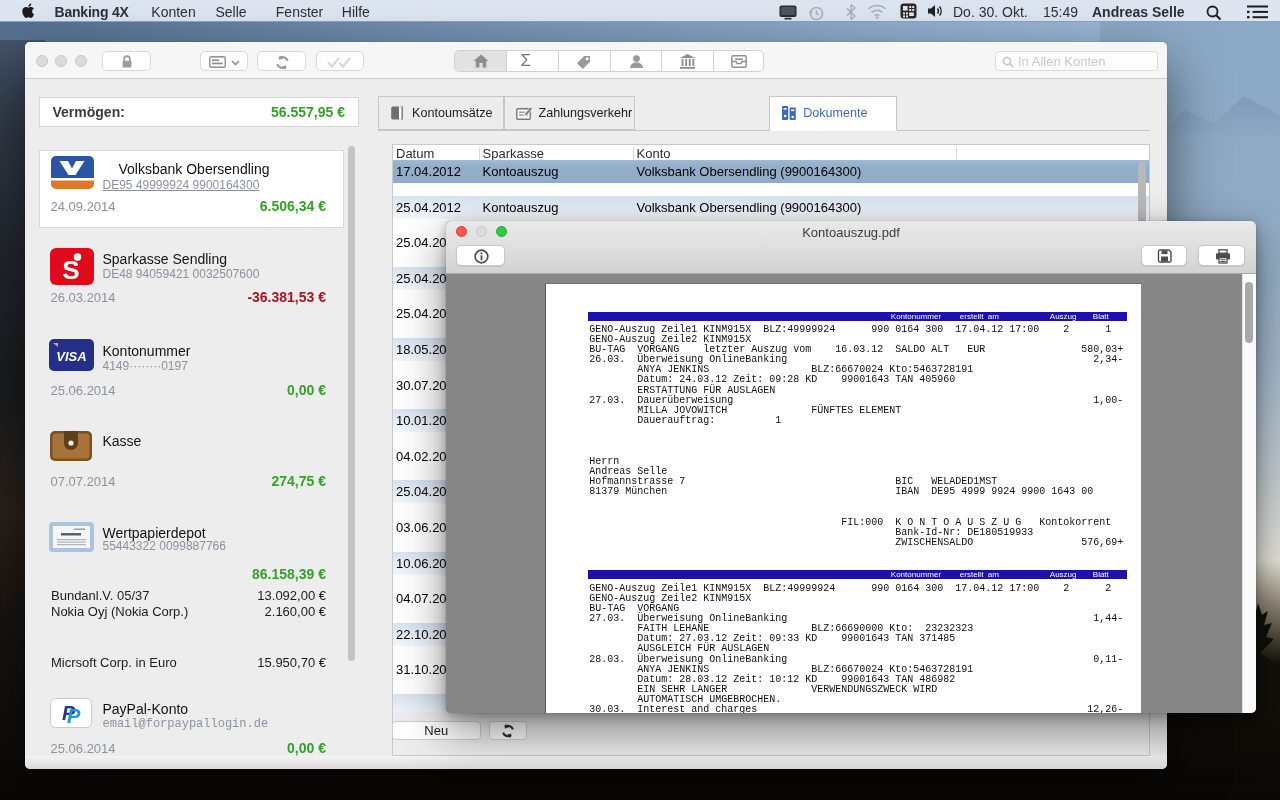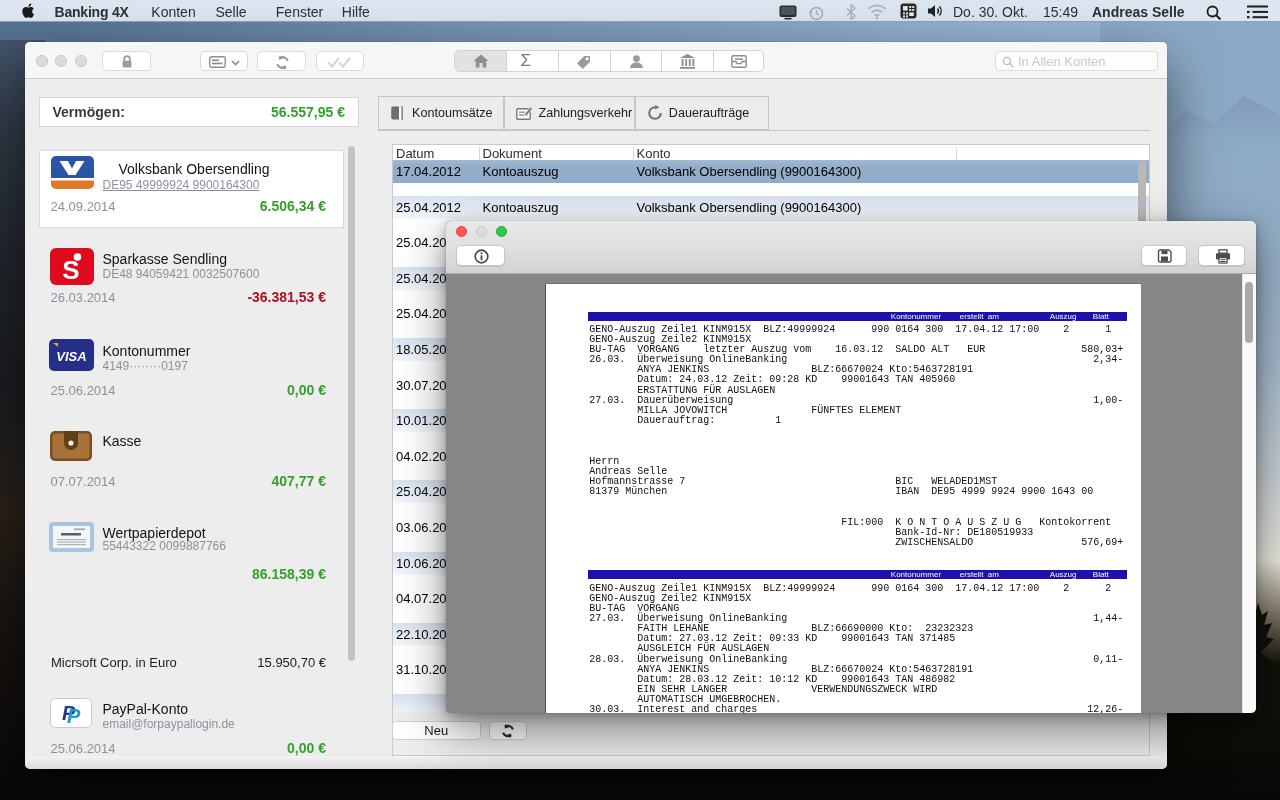--- a/index.html
+++ b/index.html
@@ -288,44 +288,46 @@
   <div class="amt green" style="left:150px; top:339.5px; width:151px;">0,00 €</div>
 
   <svg class="abs" style="left:25px; top:388.5px;" width="42" height="30" viewBox="0 0 42 30">
     <rect x="0" y="0" width="42" height="30" rx="5" fill="#7a5220"></rect>
     <rect x="2.5" y="2.5" width="37" height="25" rx="3.5" fill="#a8733a"></rect>
     <path d="M14 0 L28 0 L28 12 A 7 7 0 0 1 14 12 Z" fill="#5f3f17"></path>
     <circle cx="21" cy="12" r="2.6" fill="#efefef"></circle>
   </svg>
   <div class="acct-title" style="left:77.5px; top:391px;">Kasse</div>
   <div class="acct-date" style="left:25.5px; top:431.5px;">07.07.2014</div>
-  <div class="amt green" style="left:150px; top:430.5px; width:151px;">407,77 €</div>
+  <div class="amt green" style="left:150px; top:430.5px; width:151px;">274,75 €</div>
 
   <svg class="abs" style="left:24px; top:480px;" width="45" height="30" viewBox="0 0 45 30">
     <rect x="0" y="0" width="45" height="30" rx="4" fill="#a9c4e0"></rect>
     <rect x="4" y="4" width="37" height="22" fill="#f4f6f8"></rect>
     <rect x="25" y="6.5" width="11" height="1.5" fill="#9aa0a8"></rect>
     <rect x="12" y="11" width="20" height="2.5" fill="#5a6068"></rect>
     <rect x="8" y="17" width="29" height="1.2" fill="#b0b4ba"></rect>
     <rect x="8" y="19.5" width="29" height="1.2" fill="#b0b4ba"></rect>
     <rect x="8" y="22" width="29" height="1.2" fill="#b0b4ba"></rect>
   </svg>
   <div class="acct-title" style="left:77.5px; top:483px;">Wertpapierdepot</div>
   <div class="acct-sub" style="left:77.5px; top:496.5px;">55443322 0099887766</div>
 
   <div class="amt green" style="left:150px; top:523.5px; width:151px;">86.158,39 €</div>
+  <div class="stock" style="top:545.5px;">Bundanl.V. 05/37<b>13.092,00 €</b></div>
+  <div class="stock" style="top:562.3px;">Nokia Oyj (Nokia Corp.)<b>2.160,00 €</b></div>
   <div class="stock" style="top:612.7px;">Micrsoft Corp. in Euro<b>15.950,70 €</b></div>
 
   <svg class="abs" style="left:25px; top:656px;" width="42" height="30" viewBox="0 0 42 30">
     <rect x="0.5" y="0.5" width="41" height="29" rx="5" fill="#fff" stroke="#c9c9c9"></rect>
     <text x="12" y="22" font-family="Liberation Sans" font-weight="bold" font-style="italic" font-size="20" fill="#253b80">P</text>
     <text x="17" y="25" font-family="Liberation Sans" font-weight="bold" font-style="italic" font-size="20" fill="#179bd7">P</text>
   </svg>
   <div class="acct-title" style="left:77.5px; top:658.5px;">PayPal-Konto</div>
-  <div class="acct-sub" style="left:77.5px; top:675px;">email@forpaypallogin.de</div>
+  <div class="acct-sub" style="left:77.5px; top:675px;font-family:Liberation Mono, monospace;">email@forpaypallogin.de</div>
   <div class="acct-date" style="left:25.5px; top:698.5px;">25.06.2014</div>
   <div class="amt green" style="left:150px; top:697.5px; width:151px;">0,00 €</div>
 
   <div class="abs" style="left:353px; top:87.5px; width:772px; height:1px; background:#c6c6c6;"></div>
   <div class="tab" style="left:353px; width:125.5px;">
     <svg class="abs" style="left:11px; top:8px;" width="16" height="16" viewBox="0 0 16 16">
       <path d="M3 1.5 L13 1.5 L13 14.5 L3 14.5 A 1.8 1.8 0 0 1 1.2 12.7 L1.2 3.3 A 1.8 1.8 0 0 1 3 1.5 Z" fill="#6f6f6f"></path>
       <rect x="9" y="1.5" width="2.6" height="13" fill="#fff"></rect>
       <rect x="11.6" y="1.5" width="1.4" height="13" fill="#8a8a8a"></rect>
     </svg>
@@ -333,31 +335,35 @@
   </div>
   <div class="tab" style="left:478.5px; width:131.5px;">
     <svg class="abs" style="left:11px; top:9px;" width="17" height="15" viewBox="0 0 17 15">
       <rect x="0.8" y="2.8" width="13.4" height="10.4" rx="1" fill="#fff" stroke="#787878" stroke-width="1.4"></rect>
       <rect x="3" y="5.5" width="6" height="1.4" fill="#999"></rect>
       <rect x="3" y="8.3" width="9" height="1.4" fill="#999"></rect>
       <path d="M9 7.5 L14.5 1 L16.5 2.6 L11 9.2 L8.4 9.9 Z" fill="#787878" stroke="#fff" stroke-width="0.7"></path>
     </svg>
     <div class="lbl" style="left:34px;">Zahlungsverkehr</div>
   </div>
-  <div class="tab" style="left:609.8px; width:134.5px;">
+  <div class="tab sel" style="left:744.2px; width:128px; height:35px;">
     <svg class="abs" style="left:11px; top:8px;" width="16" height="16" viewBox="0 0 16 16">
-      <path d="M13.8 8 A 5.8 5.8 0 1 1 8 2.2" fill="none" stroke="#6f6f6f" stroke-width="2"></path>
-      <path d="M8.2 0 L8 4.6 L12.5 2.2 Z" fill="#6f6f6f"></path>
+      <rect x="1" y="1" width="6.2" height="14" rx="1" fill="#3a6cb4"></rect>
+      <rect x="8.6" y="2.5" width="6.2" height="12.5" rx="1" fill="#3a6cb4"></rect>
+      <rect x="2.5" y="3" width="3.2" height="1.6" fill="#fff"></rect>
+      <rect x="10.1" y="4.5" width="3.2" height="1.6" fill="#fff"></rect>
+      <circle cx="4.1" cy="11" r="1.3" fill="#fff"></circle>
+      <circle cx="11.7" cy="12" r="1.3" fill="#fff"></circle>
     </svg>
-    <div class="lbl" style="left:33px;">Daueraufträge</div>
+    <div class="lbl" style="left:33px; color:#3a6cb4;">Dokumente</div>
   </div>
 
   <div id="tbl" class="abs">
     <div class="hdrtxt" style="left:3.5px;">Datum</div>
-    <div class="hdrtxt" style="left:90px;">Dokument</div>
+    <div class="hdrtxt" style="left:90px;">Sparkasse</div>
     <div class="hdrtxt" style="left:244px;">Konto</div>
     <div class="hline" style="left:86.5px;"></div>
     <div class="hline" style="left:240px;"></div>
     <div class="hline" style="left:563.5px;"></div>
     <div class="abs" style="left:0; top:16px; width:756.5px; height:1px; background:#d4d4d4;"></div>
     <div class="row selfirst" style="top:15.5px;">
         <span style="left:3.5px;">17.04.2012</span>
         <span style="left:90px;">Kontoauszug</span>
         <span style="left:244px;">Volksbank Obersendling (9900164300)</span>
       </div>
@@ -447,20 +453,21 @@
   </div>
 
   <div id="bottomstrip" class="abs"></div>
 </div>
 
 <div id="pdfwin" class="abs">
   <div id="pdfchrome" class="abs">
     <div class="ptl" style="left:9.5px; background:#fc5753; border:0.5px solid #df3e38;"></div>
     <div class="ptl" style="left:29.5px; background:#dcdcdc; border:0.5px solid #c6c6c6;"></div>
     <div class="ptl" style="left:49.5px; background:#33c748; border:0.5px solid #24a732;"></div>
+    <div class="abs" style="left:0; top:4px; width:810px; text-align:center; font-size:13px; color:#3b3b3b;">Kontoauszug.pdf</div>
     <div class="pbtn" style="left:9.5px; top:24px; width:49.5px; height:21px;">
       <svg class="abs" style="left:17px; top:3px;" width="15" height="15" viewBox="0 0 15 15">
         <circle cx="7.5" cy="7.5" r="6.3" fill="none" stroke="#4c4c4c" stroke-width="1.7"></circle>
         <rect x="6.6" y="6.3" width="1.8" height="5" fill="#4c4c4c"></rect>
         <rect x="6.6" y="3.4" width="1.8" height="1.8" fill="#4c4c4c"></rect>
       </svg>
     </div>
     <div class="pbtn" style="left:695px; top:23.5px; width:45.5px; height:21.5px;">
       <svg class="abs" style="left:15px; top:3.5px;" width="15" height="14" viewBox="0 0 15 14">
         <path d="M1.5 2.5 A 1.5 1.5 0 0 1 3 1 L12 1 L14 3 L14 11.5 A 1.5 1.5 0 0 1 12.5 13 L3 13 A 1.5 1.5 0 0 1 1.5 11.5 Z" fill="none" stroke="#4c4c4c" stroke-width="1.4"></path>

